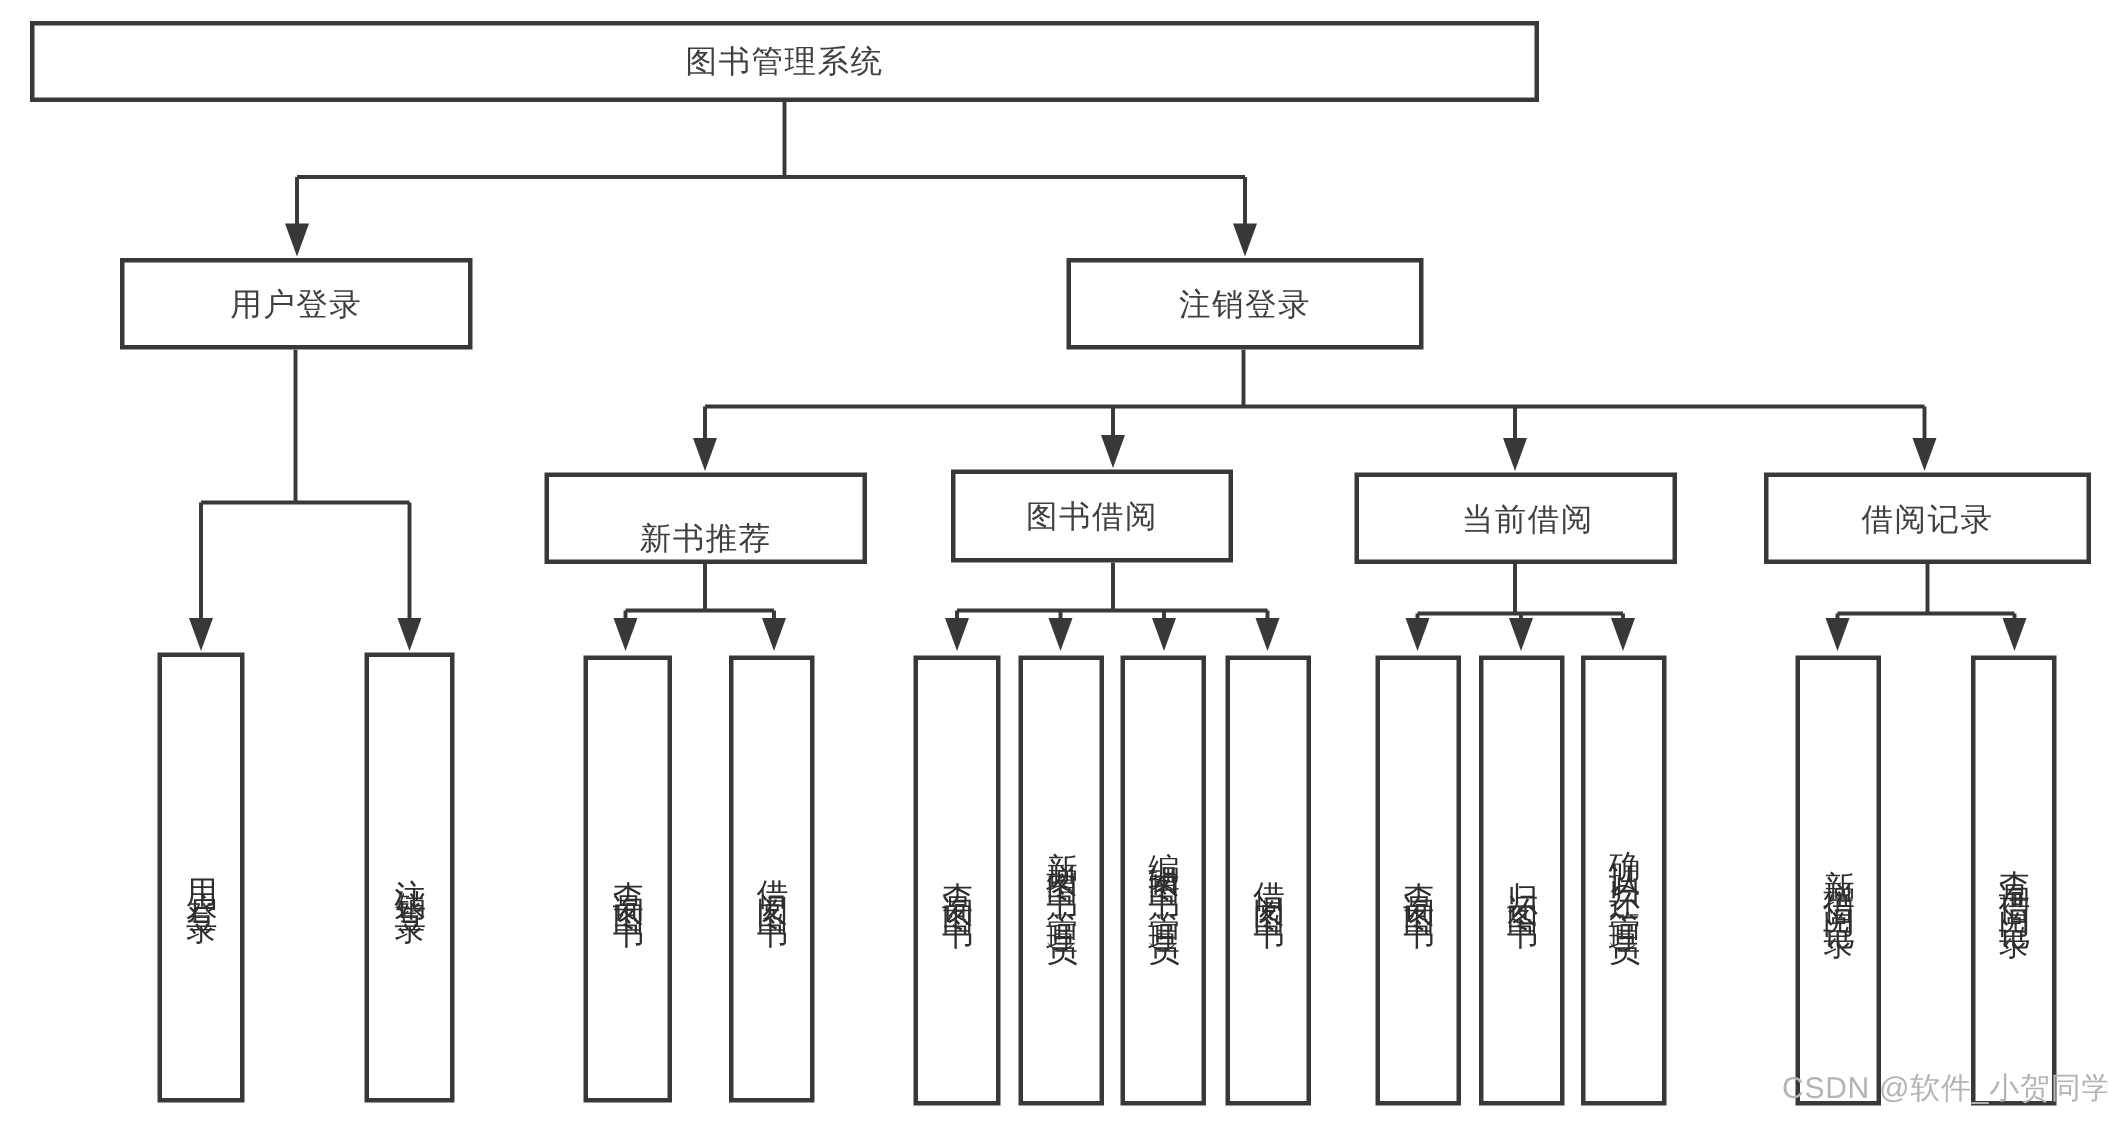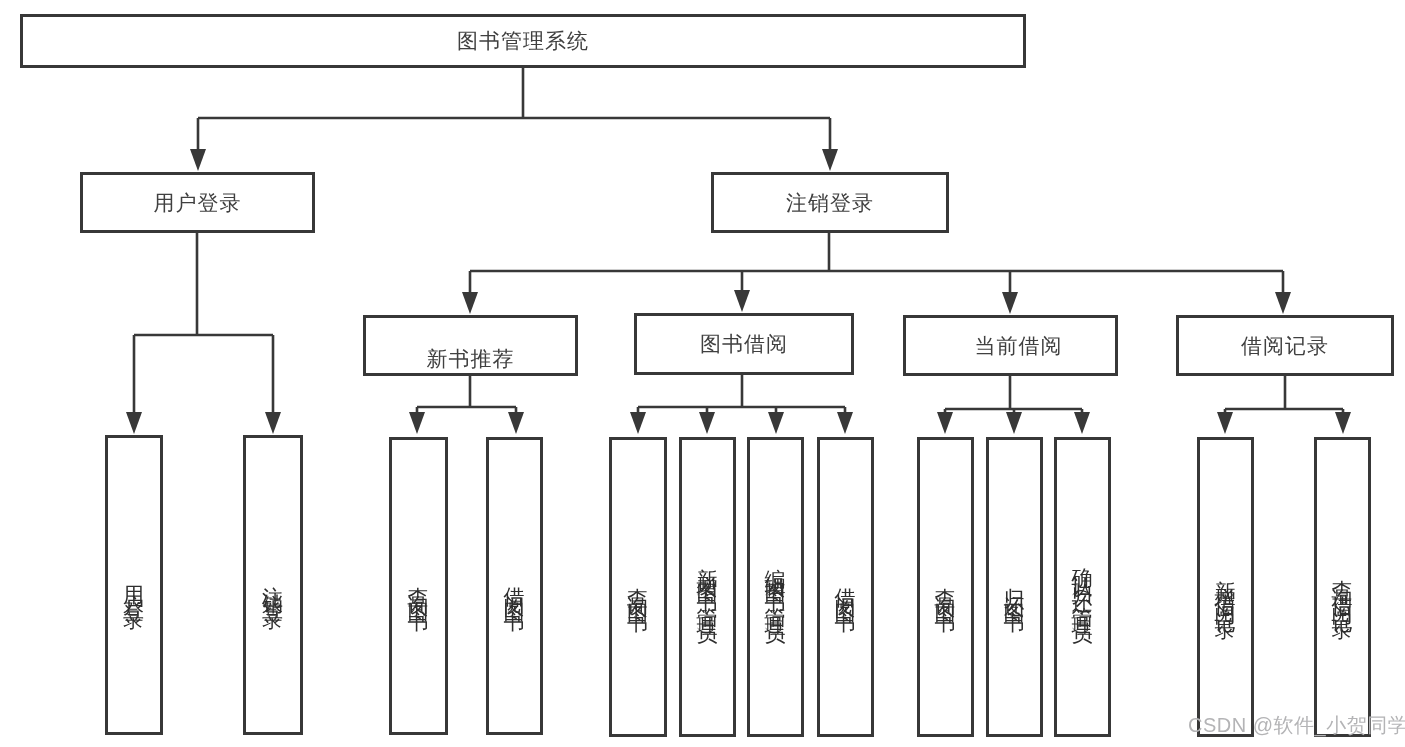--- a/index.html
+++ b/index.html
@@ -99,21 +99,21 @@
   <div class="box" style="left:80px;top:172px;width:235px;height:61px;">
     <span>用户登录</span>
   </div>
   <div class="box" style="left:711px;top:172px;width:238px;height:61px;">
     <span>注销登录</span>
   </div>
 
   <div class="box" style="left:363px;top:315px;width:215px;height:61px;align-items:flex-end;">
     <span>新书推荐</span>
   </div>
-  <div class="box" style="left:634px;top:313px;width:220px;height:62px;">
+  <div class="box" style="left:634px;top:313px;width:188px;height:62px;">
     <span>图书借阅</span>
   </div>
   <div class="box" style="left:903px;top:315px;width:215px;height:61px;padding-left:16px;">
     <span>当前借阅</span>
   </div>
   <div class="box" style="left:1176px;top:315px;width:218px;height:61px;">
     <span>借阅记录</span>
   </div>
 
   <div class="vbox" style="left:105px;top:435px;width:58px;height:300px;">

